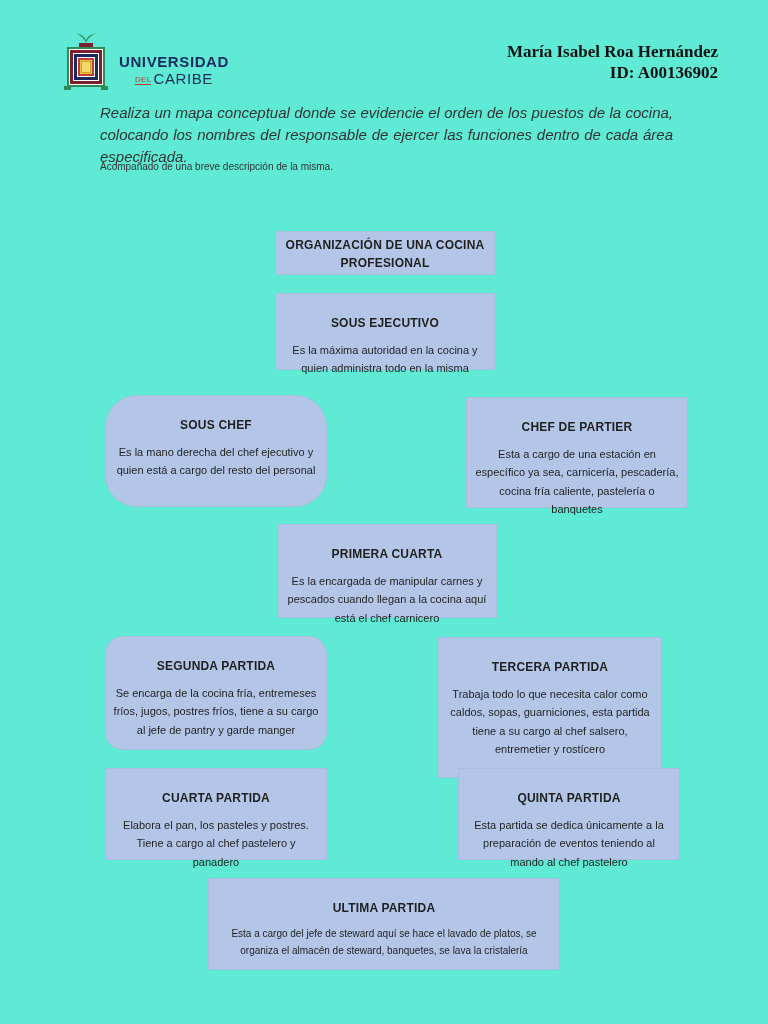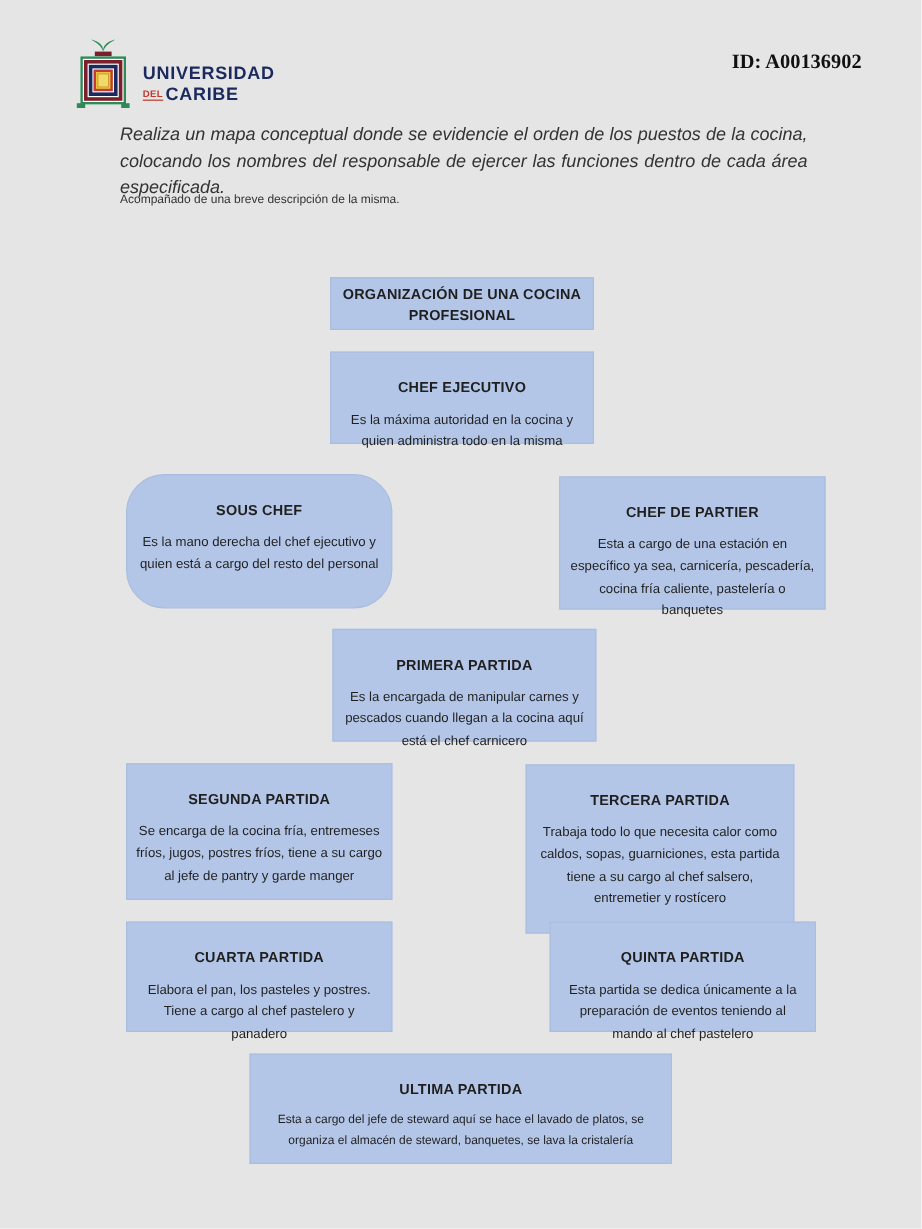--- a/index.html
+++ b/index.html
@@ -1,36 +1,36 @@
 <!DOCTYPE html>
 <html><head>
 <meta charset="utf-8">
 <style>
   html,body { margin:0; padding:0; background:#ffffff; }
   .page {
     position:relative; width:768px; height:1024px; margin:0 auto;
-    background:#e5e5e5; overflow:hidden;
+    background:#5eead4; overflow:hidden;
     font-family:"Liberation Sans", sans-serif;
   }
 
   
   .logo { position:absolute; left:62px; top:32px; display:flex; align-items:flex-end; gap:9px; }
   .emblem { width:48px; display:flex; flex-direction:column; align-items:center; }
   .leaves { margin-bottom:-1px; }
   .cap { width:14px; height:4px; background:#7c1f2d; }
   .f1 { border:2px solid #2e8b57; padding:1px; background:#fff; }
   .f2 { border:3px solid #7c1f2d; padding:1px; background:#fff; }
   .f3 { border:3px solid #1b2a5e; padding:1px; background:#fff; }
   .f4 { border:2px solid #c43c35; padding:1px; background:#e9c53d; }
   .f5 { width:8px; height:10px; background:#f3d96b; border:1px solid #caa22a; }
   .feet { width:44px; display:flex; justify-content:space-between; margin-top:-1px; }
   .feet span { width:7px; height:4px; background:#2e8b57; }
   .logo-text { padding-bottom:3px; line-height:1.15; }
   .logo-line1 { font-size:15px; font-weight:bold; color:#1b2a5e; letter-spacing:0.6px; }
-  .logo-line2 { font-size:15px; font-weight:bold; color:#1b2a5e; letter-spacing:0.6px; }
+  .logo-line2 { font-size:15px; font-weight:normal; color:#1b2a5e; letter-spacing:0.6px;text-align:center; }
   .logo-del { font-size:8px; color:#c0392b; border-bottom:1.5px solid #c0392b;
               margin-right:2px; vertical-align:2px; letter-spacing:0.3px; }
 
   .author { position:absolute; right:50px; top:42px; text-align:right;
             font-family:"Liberation Serif", serif; font-weight:bold;
             font-size:17px; line-height:1.22; color:#111111; }
 
   
   .p1 { position:absolute; left:100px; top:102px; width:573px;
         font-size:15px; line-height:22px; text-align:justify; color:#333333; margin:0;font-style:italic; }
@@ -42,21 +42,21 @@
          box-sizing:border-box; text-align:center; color:#1f1f1f;
          padding:20px 6px 4px; }
   .box .t { font-weight:bold; font-size:12px; line-height:1.5; letter-spacing:0.2px; }
   .box .b { font-size:11px; line-height:1.68; margin-top:9px; }
 
   #bx0 { left:275px; top:231px; width:220px; height:44px; padding-top:4px; }
   #bx1 { left:275px; top:293px; width:220px; height:77px; }
   #bx2 { left:105px; top:395px; width:222px; height:112px;border-radius:32px; }
   #bx3 { left:466px; top:397px; width:222px; height:111px; }
   #bx4 { left:277px; top:524px; width:220px; height:94px; }
-  #bx5 { left:105px; top:636px; width:222px; height:114px; }
+  #bx5 { left:105px; top:636px; width:222px; height:114px;border-radius:18px; }
   #bx6 { left:438px; top:637px; width:224px; height:141px; }
   #bx7 { left:105px; top:768px; width:222px; height:92px; }
   #bx8 { left:438px; top:768px; width:222px; height:92px;margin-left:20px; }
   #bx9 { left:208px; top:878px; width:352px; height:92px; }
   #bx9 .b { font-size:10px; }
 </style>
 </head>
 <body>
 
 <div class="page">
@@ -82,49 +82,50 @@
           <span></span>
         </div>
     </div>
     <div class="logo-text">
       <div class="logo-line1">UNIVERSIDAD</div>
       <div class="logo-line2"><span class="logo-del">DEL</span><span>CARIBE</span></div>
     </div>
   </div>
 
   <div class="author">
+    <div>María Isabel Roa Hernández</div>
     <div>ID: A00136902</div>
   </div>
 
   <p class="p1">Realiza un mapa conceptual donde se evidencie el orden de los puestos de la cocina, colocando los nombres del responsable de ejercer las funciones dentro de cada área especificada.</p>
   <p class="p2">Acompañado de una breve descripción de la misma.</p>
 
   <div>
 
     <div class="box" id="bx0">
       <div class="t">ORGANIZACIÓN DE UNA COCINA PROFESIONAL</div>
     </div>
 
     <div class="box" id="bx1">
-      <div class="t">CHEF EJECUTIVO</div>
+      <div class="t">SOUS EJECUTIVO</div>
       <div class="b">Es la máxima autoridad en la cocina y quien administra todo en la misma</div>
     </div>
 
     <div class="box" id="bx2">
       <div class="t">SOUS CHEF</div>
       <div class="b">Es la mano derecha del chef ejecutivo y quien está a cargo del resto del personal</div>
     </div>
 
     <div class="box" id="bx3">
       <div class="t">CHEF DE PARTIER</div>
       <div class="b">Esta a cargo de una estación en específico ya sea, carnicería, pescadería, cocina fría caliente, pastelería o banquetes</div>
     </div>
 
     <div class="box" id="bx4">
-      <div class="t">PRIMERA PARTIDA</div>
+      <div class="t">PRIMERA CUARTA</div>
       <div class="b">Es la encargada de manipular carnes y pescados cuando llegan a la cocina aquí está el chef carnicero</div>
     </div>
 
     <div class="box" id="bx5">
       <div class="t">SEGUNDA PARTIDA</div>
       <div class="b">Se encarga de la cocina fría, entremeses fríos, jugos, postres fríos, tiene a su cargo al jefe de pantry y garde manger</div>
     </div>
 
     <div class="box" id="bx6">
       <div class="t">TERCERA PARTIDA</div>

